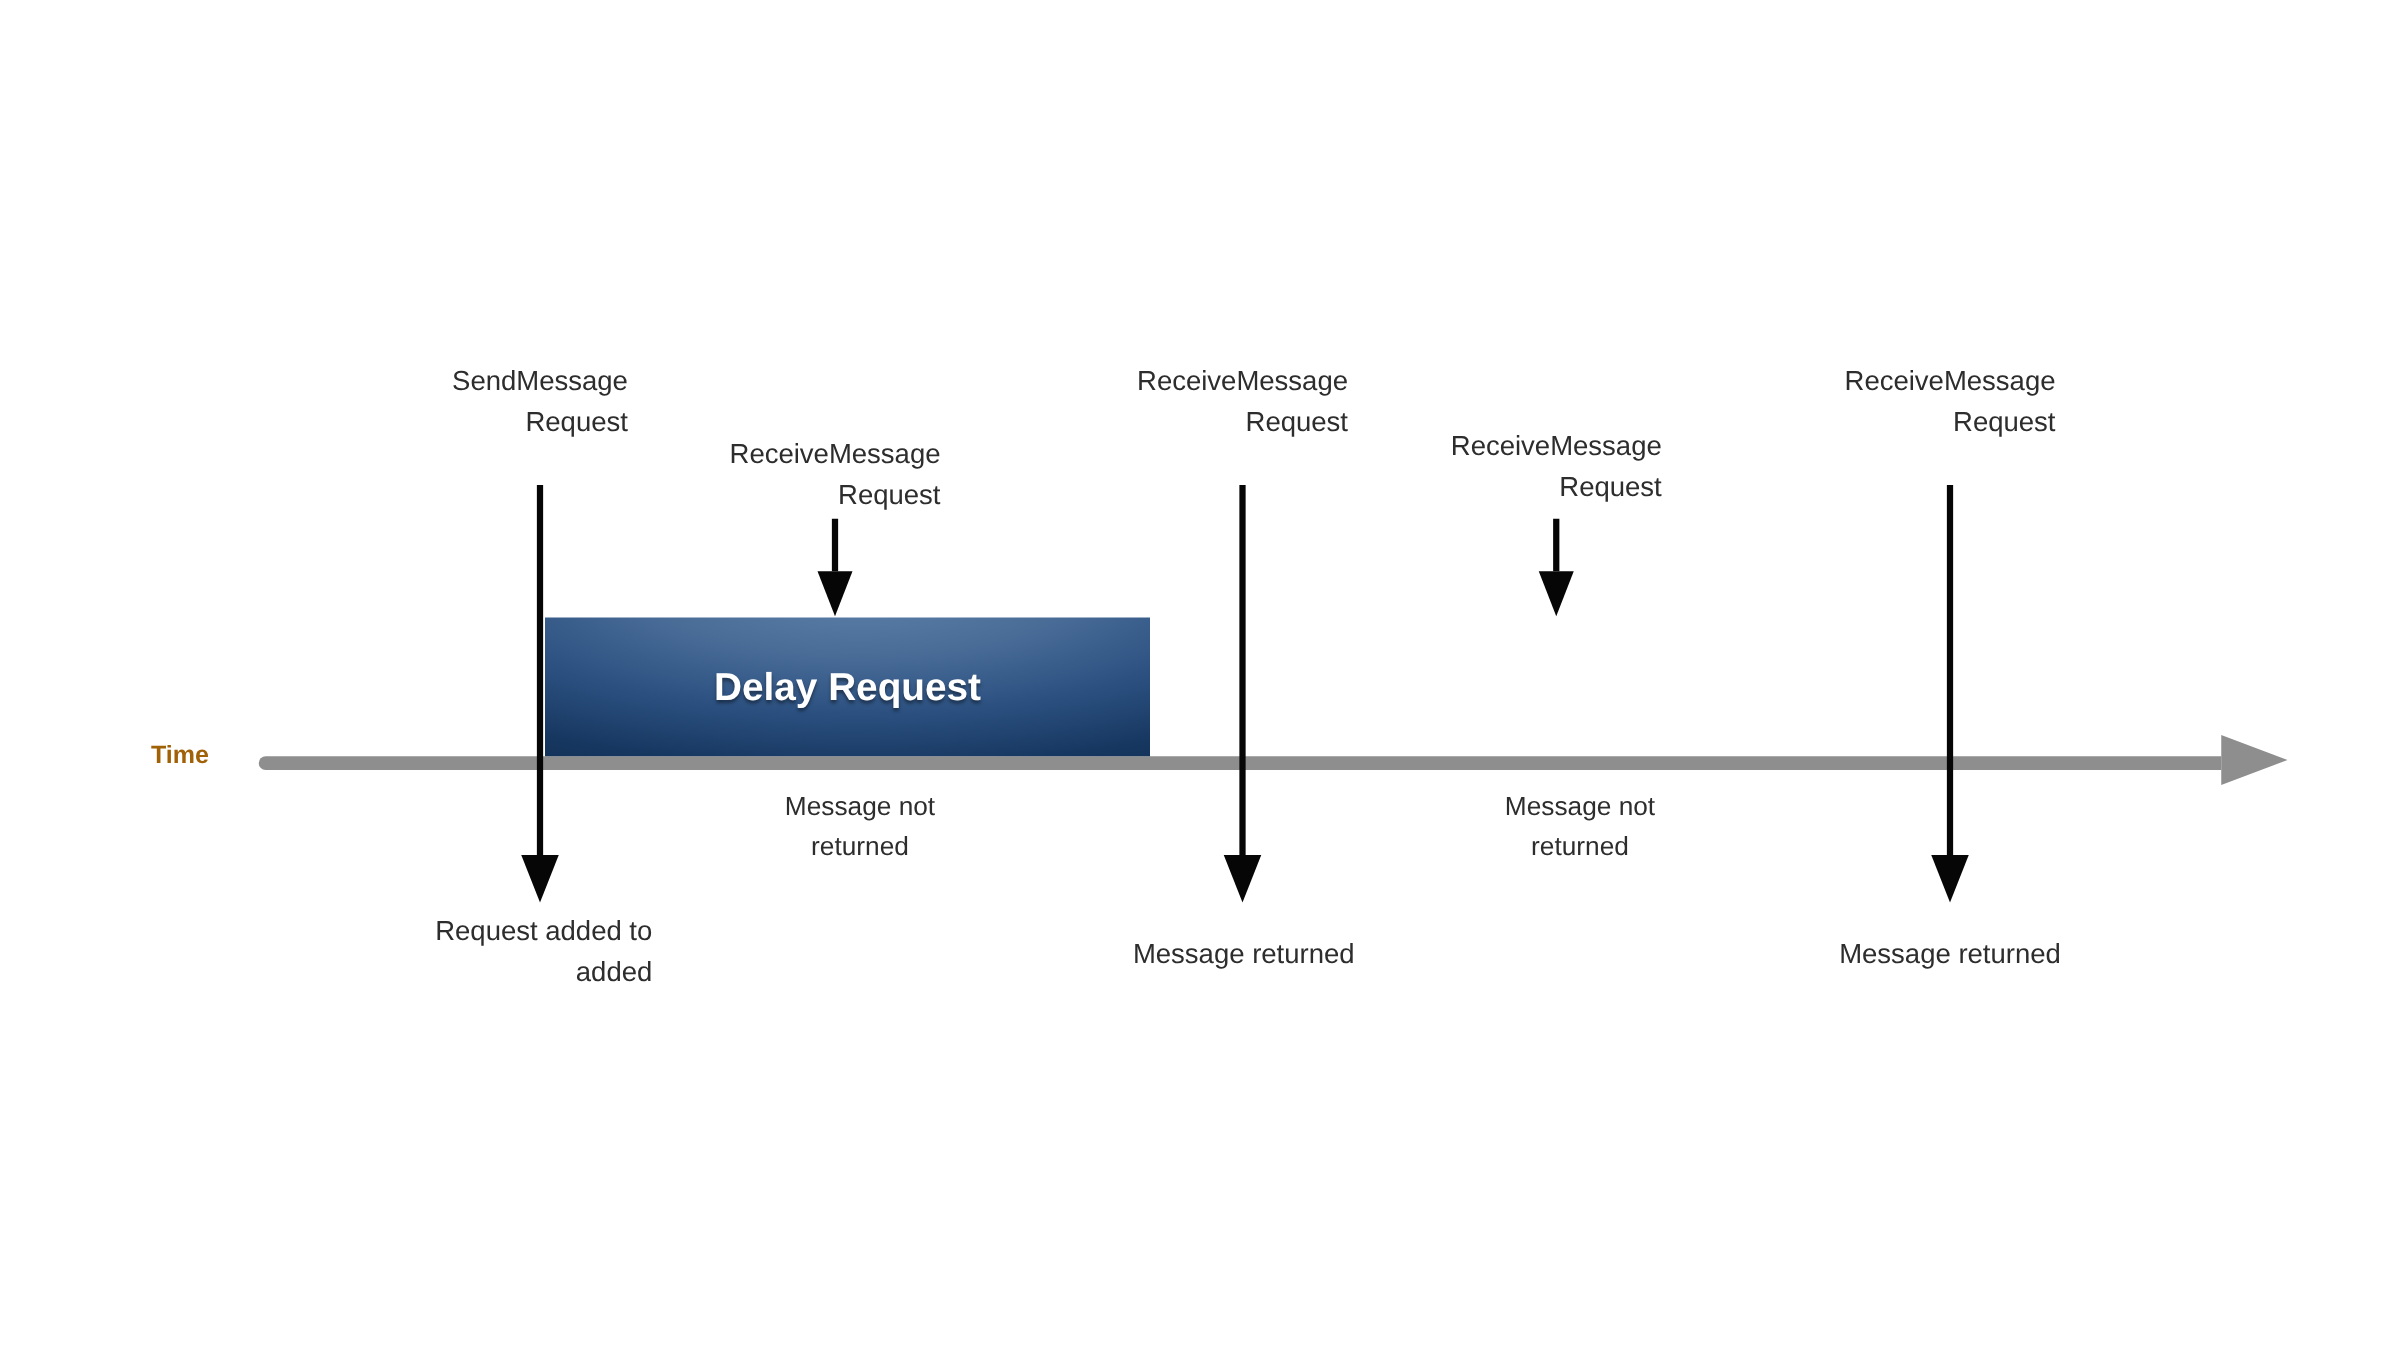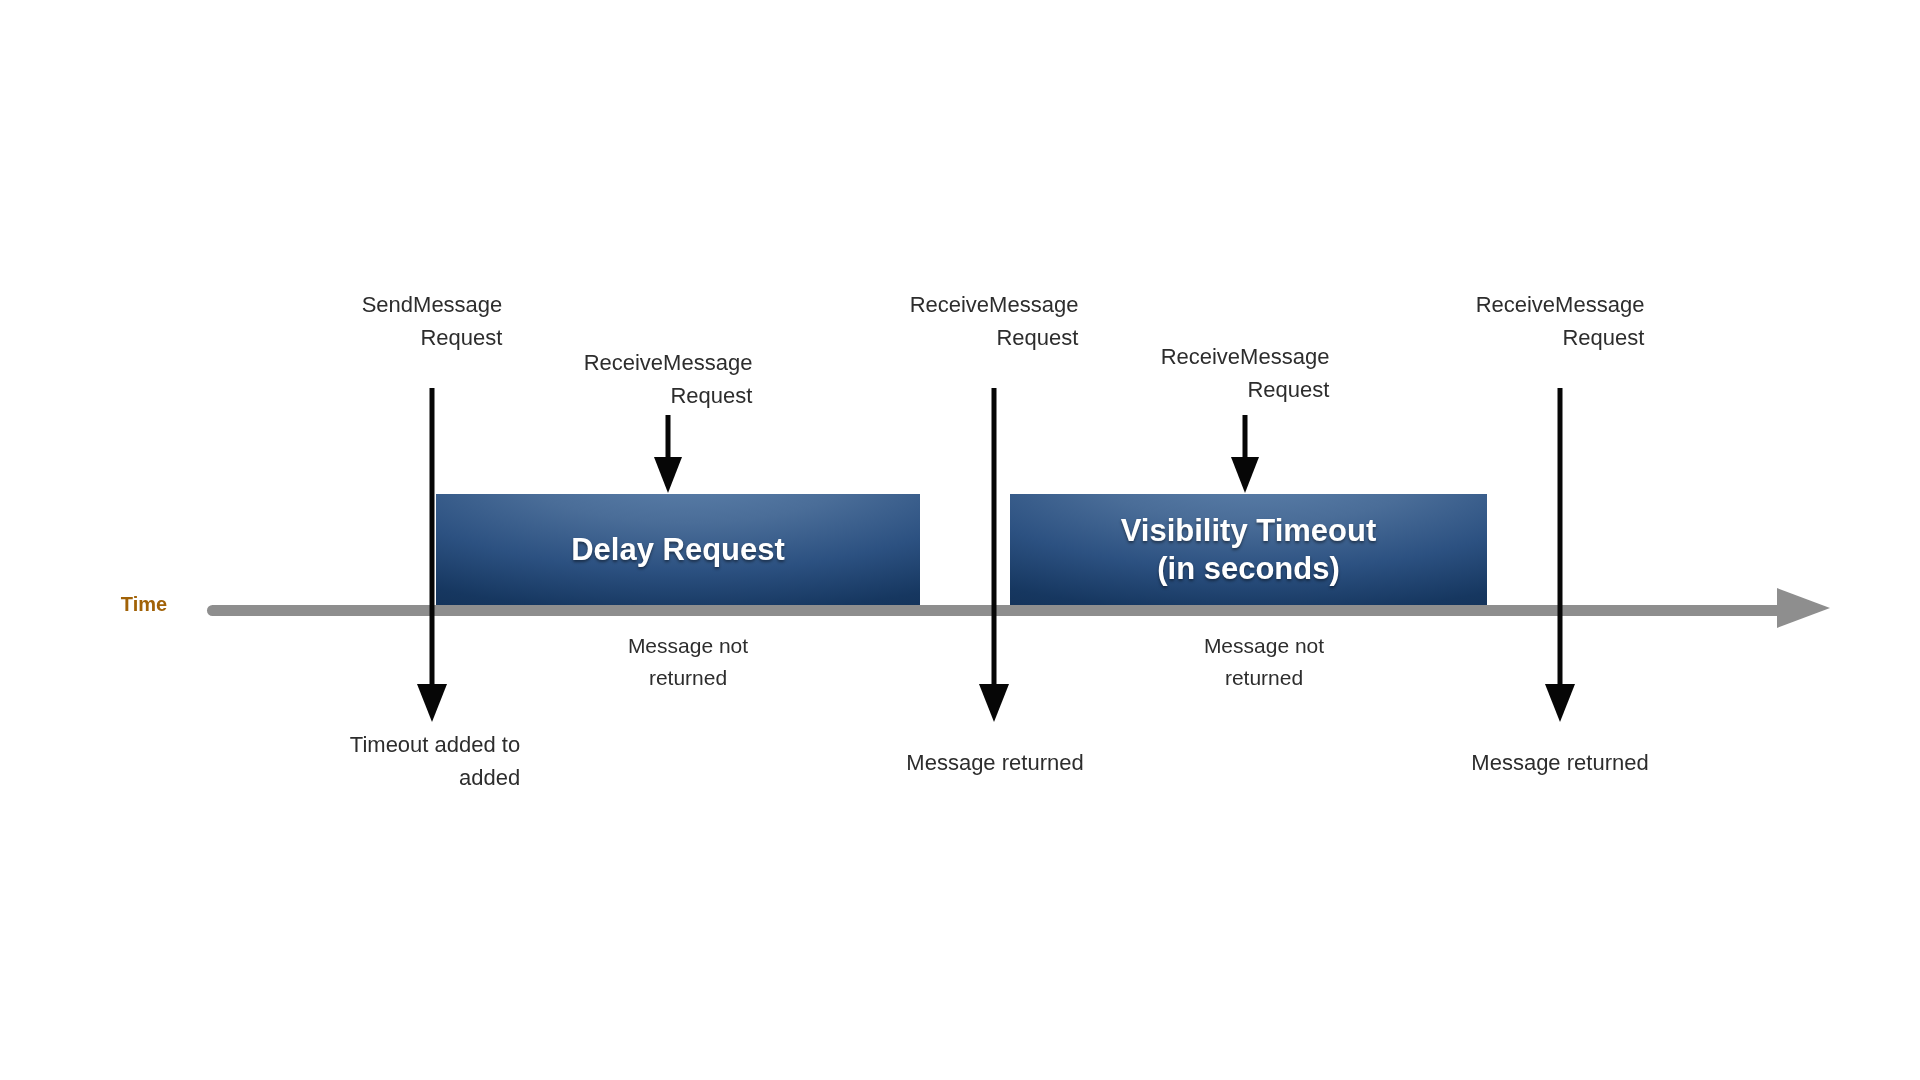--- a/index.html
+++ b/index.html
@@ -59,42 +59,38 @@
 
 <div class="canvas">
 
   <div class="time-label" style="left:144px;top:593px;">Time</div>
   <div class="tl-line" style="left:207px;top:605px;width:1570px;height:11px;"></div>
   <div class="tl-head" style="left:1777px;top:588px;"></div>
 
   <div class="period" style="left:436px;width:484px;">
     <div>Delay Request</div>
   </div>
-  <div class="period" style="left:1010px;width:477px;">
-    <div>Visibility Timeout</div>
-    <div>(in seconds)</div>
-  </div>
 
   <div class="note" style="left:688px;top:630px;">
     <div>Message not</div>
     <div>returned</div>
   </div>
   <div class="note" style="left:1264px;top:630px;">
     <div>Message not</div>
     <div>returned</div>
   </div>
 
   <div class="lbl" style="left:432px;top:288px;">
     <div>SendMessage</div>
     <div>Request</div>
   </div>
   <div class="aline" style="left:432px;top:388px;height:296px;"></div>
   <div class="ahead ahead-tall" style="left:432px;top:684px;"></div>
   <div class="lbl" style="left:435px;top:728px;">
-    <div>Timeout added to</div>
+    <div>Request added to</div>
     <div>added</div>
   </div>
 
   <div class="lbl" style="left:668px;top:346px;">
     <div>ReceiveMessage</div>
     <div>Request</div>
   </div>
   <div class="aline" style="left:668px;top:415px;height:42px;"></div>
   <div class="ahead ahead-short" style="left:668px;top:457px;"></div>
 

